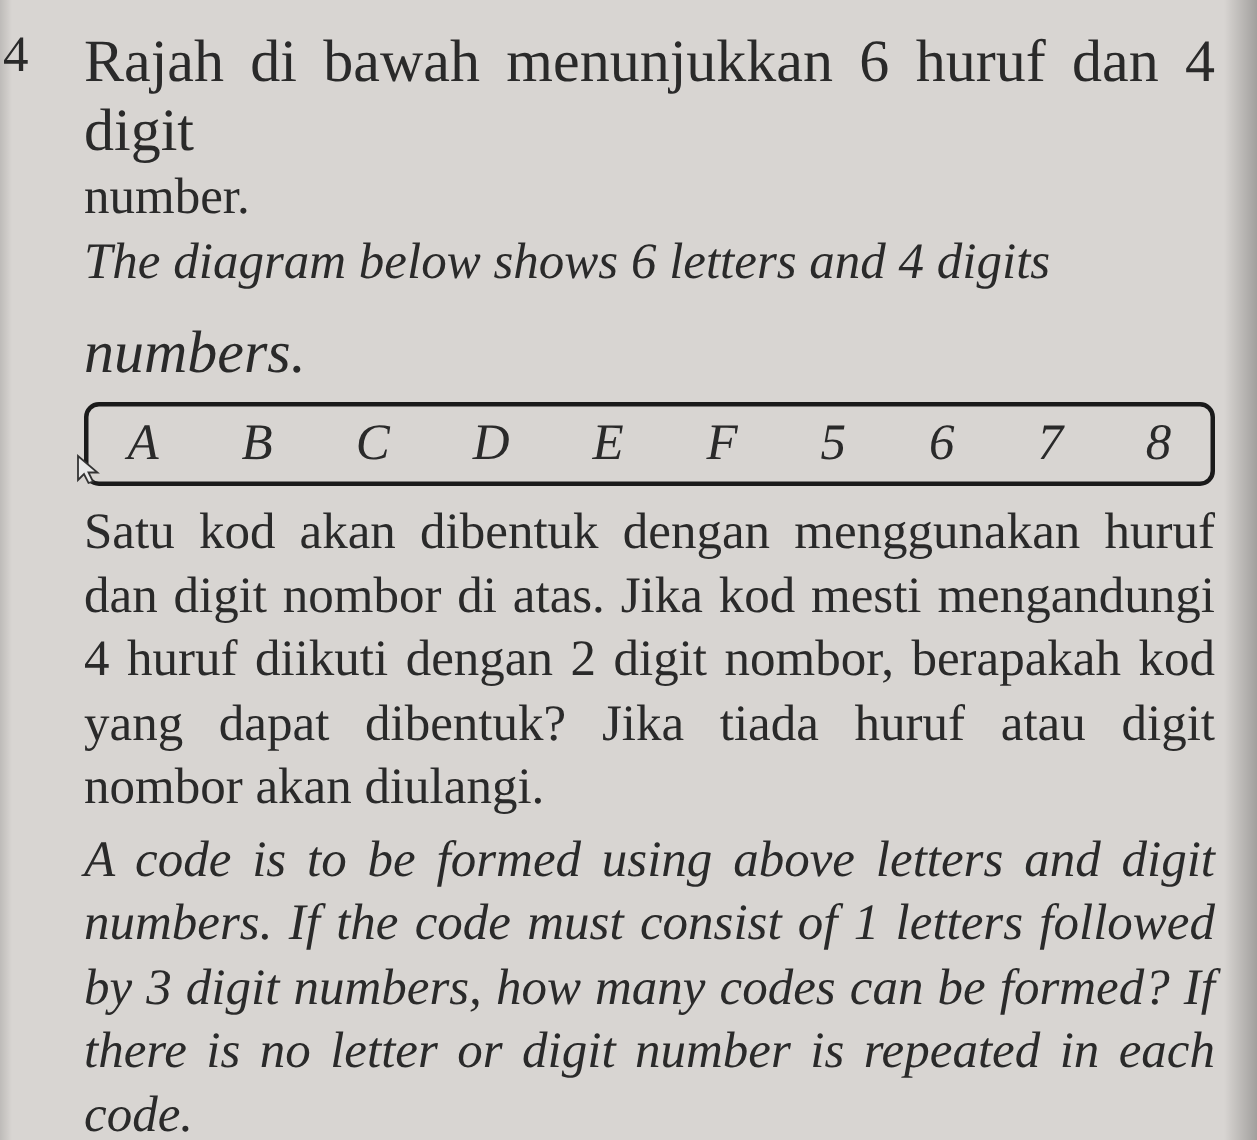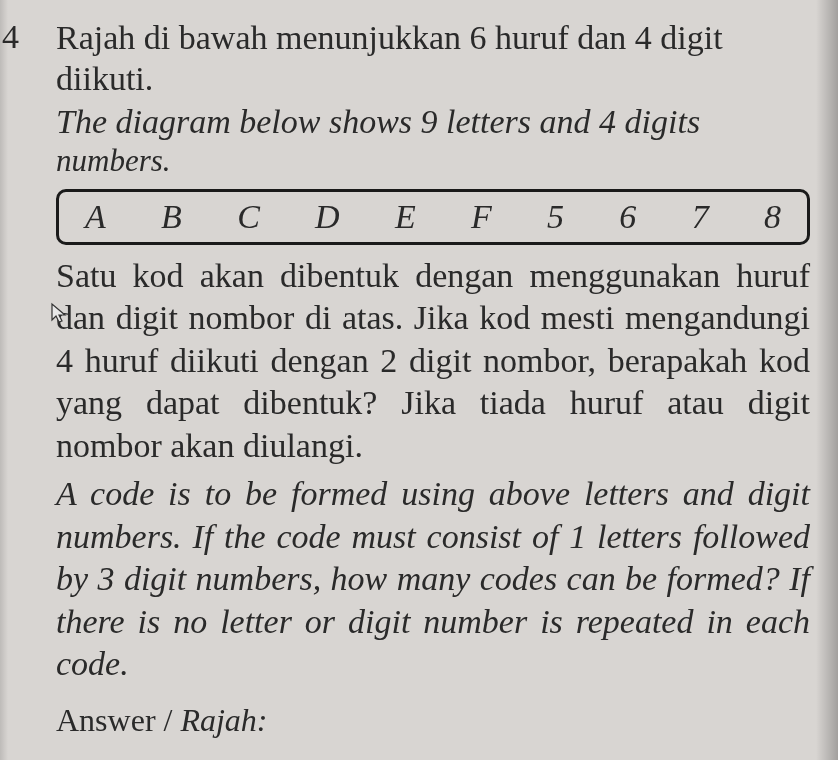--- a/index.html
+++ b/index.html
@@ -21,41 +21,41 @@
       left: -16px;
       top: 0;
       font-size: 34px;
       font-weight: 400;
     }
     .content {
       margin-left: 38px;
       padding-right: 6px;
     }
     .line1 {
-      font-size: 34px;
+      font-size: 40px;
       line-height: 1.15;
       text-align: justify;
     }
     .line2 {
       font-size: 34px;
       line-height: 1.15;
       margin-top: 2px;
     }
     .line3 {
       font-size: 34px;
       font-style: italic;
       line-height: 1.15;
       text-align: justify;
       margin-top: 4px;
     }
     .line4 {
-      font-size: 31px;
+      font-size: 40px;
       font-style: italic;
       line-height: 1.15;
-      margin-top: 2px;
+      margin-top: 18px;
     }
     .table-box {
       border: 3px solid #1a1a1a;
       border-radius: 10px;
       margin-top: 10px;
       margin-bottom: 10px;
       display: flex;
       justify-content: space-between;
       padding: 6px 26px;
     }
@@ -109,22 +109,22 @@
       pointer-events: none;
     }
   </style>
 </head>
 <body>
 
 <div class="page">
   <div class="qnum">4</div>
   <div class="content">
     <div class="line1">Rajah di bawah menunjukkan 6 huruf dan 4 digit</div>
-    <div class="line2">diikuti.</div>
-    <div class="line3">The diagram below shows 9 letters and 4 digits</div>
+    <div class="line2">number.</div>
+    <div class="line3">The diagram below shows 6 letters and 4 digits</div>
     <div class="line4">numbers.</div>
 
     <div class="table-box">
       <span>A</span>
       <span>B</span>
       <span>C</span>
       <span>D</span>
       <span>E</span>
       <span>F</span>
       <span>5</span>

